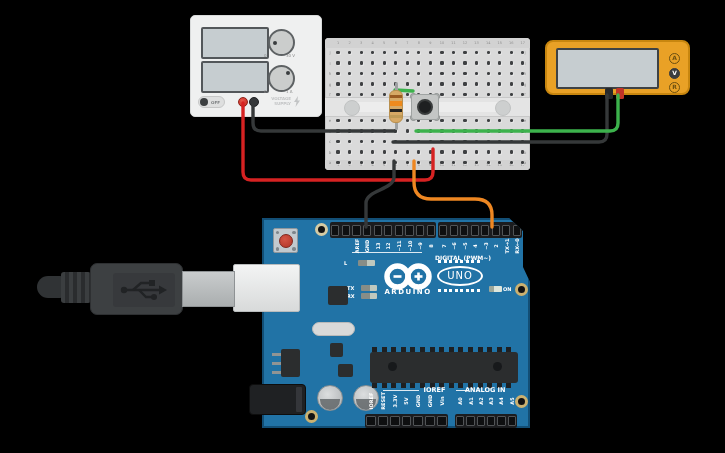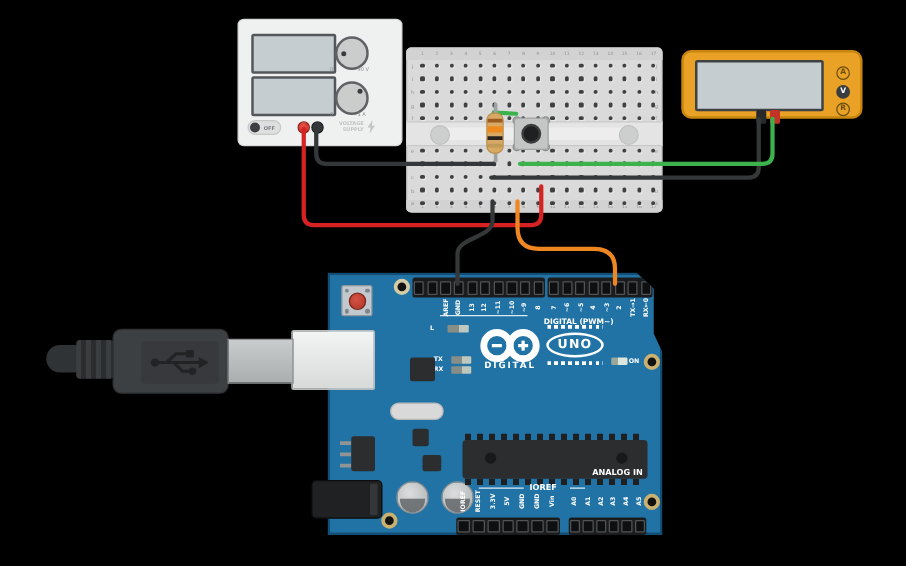--- a/index.html
+++ b/index.html
@@ -414,24 +414,24 @@
     <div class="silk" style="left:82px;top:41.5px;width:10px;font-size:5px;">L</div>
     <div class="ledbar" style="left:96px;top:42px;width:17px;"></div>
 
     <svg class="abs" style="left:121px;top:44px;" width="50" height="30" viewBox="0 0 50 30">
       <circle cx="14.5" cy="14.5" r="10.5" fill="none" stroke="#fff" stroke-width="5.5"></circle>
       <circle cx="35.5" cy="14.5" r="10.5" fill="none" stroke="#fff" stroke-width="5.5"></circle>
       <rect x="10.5" y="13.2" width="8" height="2.6" fill="#fff"></rect>
       <rect x="31.5" y="13.2" width="8" height="2.6" fill="#fff"></rect>
       <rect x="34.2" y="10.5" width="2.6" height="8" fill="#fff"></rect>
     </svg>
-    <div class="silk" style="left:119px;top:69.5px;width:54px;font-size:7px;letter-spacing:1.5px;text-align:center;">DIGITAL</div>
+    <div class="silk" style="left:119px;top:69.5px;width:54px;font-size:7px;letter-spacing:1.5px;text-align:center;">ARDUINO</div>
 
     <div class="dash" style="left:176px;top:42px;width:44px;"></div>
-    <div class="uno-oval" style="left:175px;top:48px;width:46px;height:20px;font-size:10px;font-weight:bold;line-height:16px;letter-spacing:1px;">UNO</div>
+    <div class="uno-oval" style="left:175px;top:48px;width:46px;height:20px;font-size:10px;font-weight:normal;line-height:16px;letter-spacing:1px;">UNO</div>
     <div class="dash" style="left:176px;top:71px;width:44px;"></div>
 
     <div class="silk" style="left:85px;top:66.5px;width:12px;font-size:5px;">TX</div>
     <div class="ledbar" style="left:99px;top:67px;width:16px;"></div>
     <div class="silk" style="left:85px;top:74.5px;width:12px;font-size:5px;">RX</div>
     <div class="ledbar" style="left:99px;top:75px;width:16px;"></div>
 
     <div class="ledbar" style="left:227px;top:67.5px;width:13px;background:linear-gradient(90deg,#9BA79A 0 40%,#DDE6DC 40%);"></div>
     <div class="silk" style="left:241px;top:67.5px;width:14px;font-size:5px;">ON</div>
 
@@ -451,21 +451,21 @@
     <div class="teeth" style="left:110px;top:129px;width:144px;"></div>
     <div class="teeth" style="left:110px;top:164.5px;width:144px;"></div>
     <div class="chip" style="left:108px;top:134px;width:148px;height:31px;border-radius:3px;">
       <div class="abs" style="left:17.5px;top:9.5px;width:9px;height:9px;border-radius:50%;background:#17191B;"></div>
       <div class="abs" style="left:122.5px;top:9.5px;width:9px;height:9px;border-radius:50%;background:#17191B;"></div>
     </div>
 
     <div class="sline" style="left:121px;top:172px;width:36px;"></div>
     <div class="silk" style="left:150px;top:168px;width:45px;font-size:6.5px;text-align:center;">IOREF</div>
     <div class="sline" style="left:194px;top:172px;width:12px;"></div>
-    <div class="silk" style="left:203px;top:156px;width:58px;font-size:6.5px;text-align:center;">ANALOG IN</div>
+    <div class="silk" style="left:203px;top:168px;width:58px;font-size:6.5px;text-align:left;">ANALOG IN</div>
 
     <div class="hstrip low" style="left:103px;top:196px;width:83px;height:14px;">
         <div class="pincell"></div>
         <div class="pincell"></div>
         <div class="pincell"></div>
         <div class="pincell"></div>
         <div class="pincell"></div>
         <div class="pincell"></div>
         <div class="pincell"></div>
       </div>

